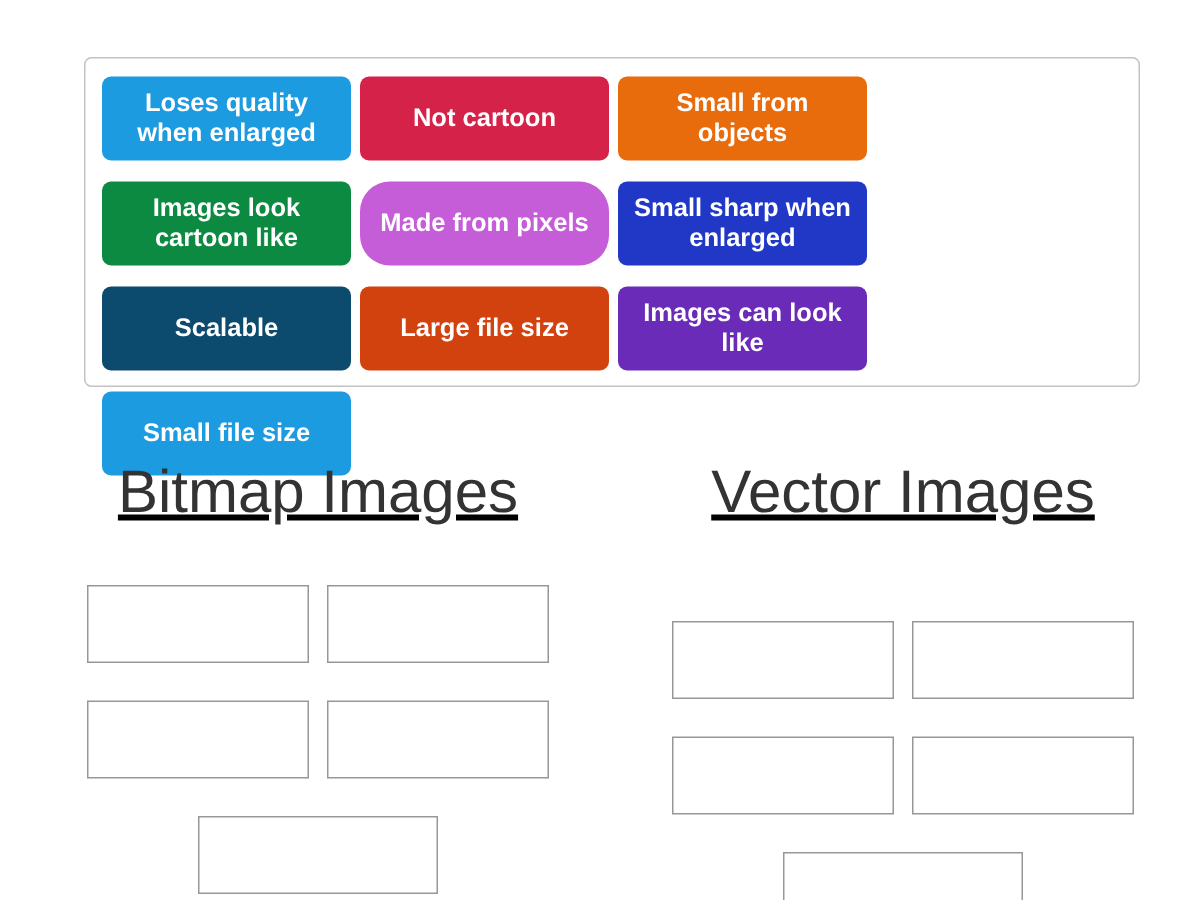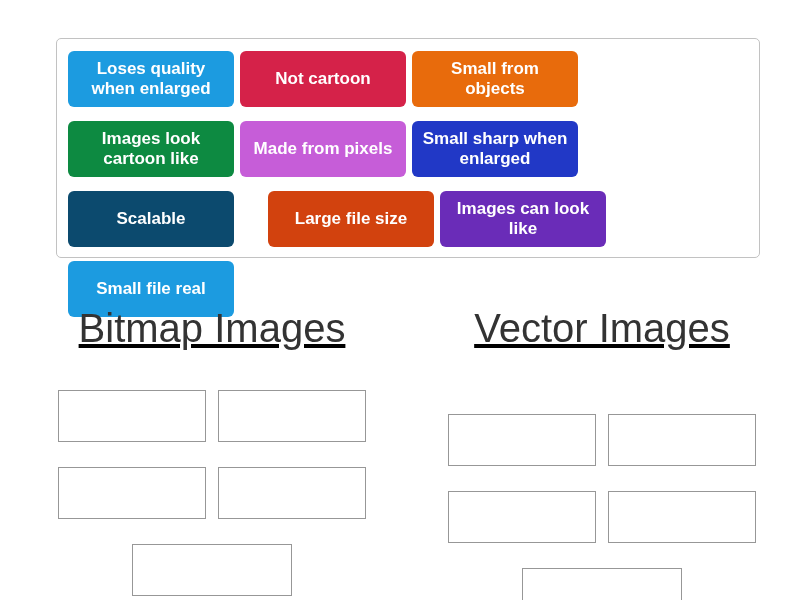--- a/index.html
+++ b/index.html
@@ -95,26 +95,26 @@
 </head>
 <body>
 
 <div class="stage">
 
   <div class="tray">
     <div class="tile" style="background-color: rgb(28, 155, 224);">Loses quality when enlarged</div>
     <div class="tile" style="background-color: rgb(213, 34, 73);">Not cartoon</div>
     <div class="tile" style="background-color: rgb(232, 107, 12);">Small from objects</div>
     <div class="tile" style="background-color: rgb(13, 138, 65);">Images look cartoon like</div>
-    <div class="tile" style="background-color: rgb(198, 93, 216);">Made from pixels</div>
+    <div class="tile" style="background-color: rgb(198, 93, 216); border-radius: 20px;">Made from pixels</div>
     <div class="tile" style="background-color: rgb(33, 56, 198);">Small sharp when enlarged</div>
     <div class="tile" style="background-color: #0c4a6e;">Scalable</div>
-    <div class="tile" style="background-color: rgb(210, 66, 14); margin-left: 28px;">Large file size</div>
+    <div class="tile" style="background-color: rgb(210, 66, 14);">Large file size</div>
     <div class="tile" style="background-color: rgb(106, 44, 184);">Images can look like</div>
-    <div class="tile" style="background-color: rgb(28, 155, 224);">Small file real</div>
+    <div class="tile" style="background-color: rgb(28, 155, 224);">Small file size</div>
   </div>
 
   <div class="group bitmap">
     <div class="group-title">Bitmap Images</div>
     <div class="slot-rows">
       <div class="slot-row">
         <div class="slot"></div>
         <div class="slot"></div>
       </div>
       <div class="slot-row">

